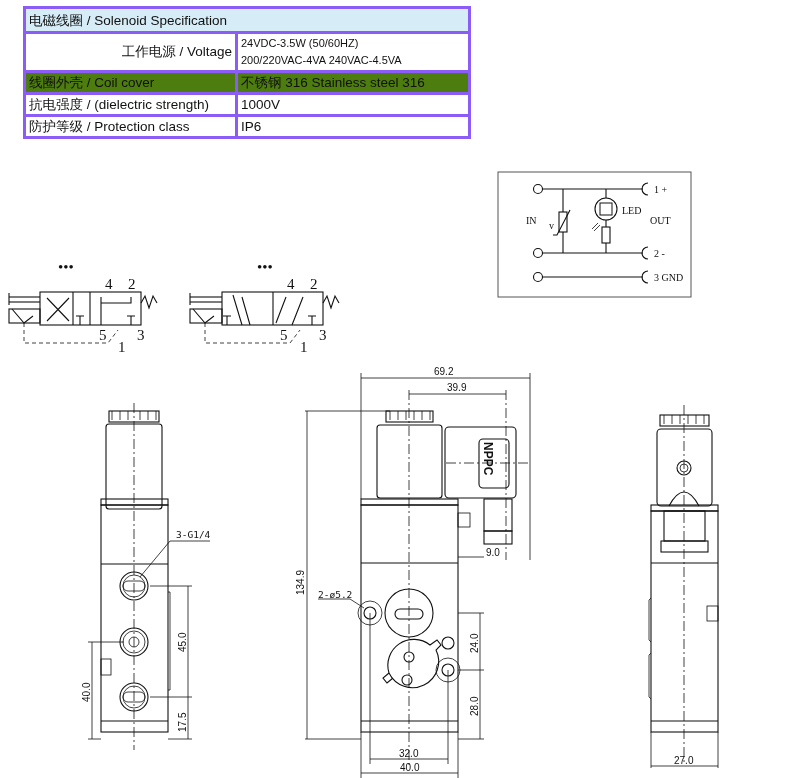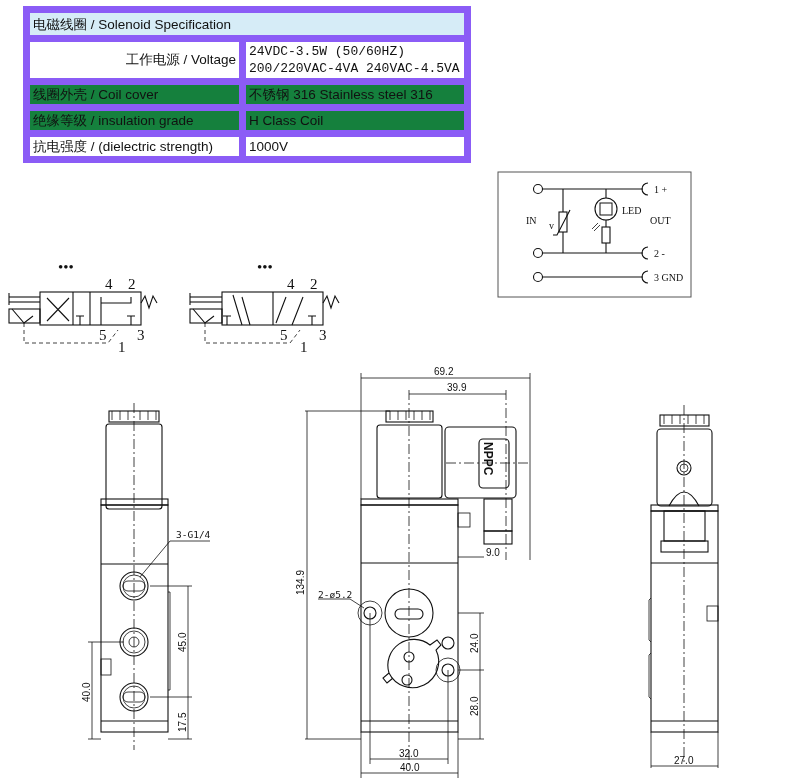--- a/index.html
+++ b/index.html
@@ -1,22 +1,22 @@
 <!DOCTYPE html>
 <html><head>
 <meta charset="utf-8">
 <style>
   html, body { margin:0; padding:0; background:#ffffff; }
   body { width:800px; height:778px; position:relative; overflow:hidden; font-family:"Liberation Sans", sans-serif; color:#111; }
   .spec-table { position:absolute; left:23px; top:6px; width:448px; border-collapse:collapse; font-size:13.5px; }
-  .spec-table td { border:7px solid #8b5cf6; padding:0 3px; height:19px; line-height:19px; white-space:nowrap; }
-  .spec-table tr.blue td { background:#15803d; }
+  .spec-table td { border:3px solid #8b5cf6; padding:0 3px; height:19px; line-height:19px; white-space:nowrap; }
+  .spec-table tr.blue td { background:#4d7c0f; }
   .spec-table tr.head td { background:#d6ecf7; height:22px; }
   .spec-table td.c1 { width:203px; }
-  .spec-table td.mono { font-family:Liberation Mono, monospace; font-size:13px; line-height:15px;margin-left:16px; }
+  .spec-table td.mono { font-family:Liberation Sans, sans-serif; font-size:11px; line-height:15px;margin-left:16px; }
   .spec-table .tall td { height:36px; line-height:17px; }
   .spec-table .tall td.c1 { line-height:36px;text-align:right; }
   svg { position:absolute; left:0; top:0; }
   .drw { stroke:#111; fill:none; stroke-width:1.1; }
   .thin { stroke:#111; fill:none; stroke-width:0.8; }
   .center { stroke:#111; fill:none; stroke-width:0.8; stroke-dasharray:10 3 2 3; }
   .dash { stroke:#111; fill:none; stroke-width:0.8; stroke-dasharray:4 3; }
   .txt { font-family:"Liberation Serif", serif; font-size:15px; fill:#111; }
   .stxt { font-family:"Liberation Serif", serif; font-size:10px; fill:#111; }
   .dim { font-family:"Liberation Sans", sans-serif; font-size:10px; fill:#111; }
@@ -34,27 +34,27 @@
     <td class="c1">工作电源 /  Voltage</td>
     <td class="mono">
           <div>24VDC-3.5W (50/60HZ)</div>
           <div>200/220VAC-4VA 240VAC-4.5VA</div>
         </td>
   </tr>
   <tr class="blue">
     <td class="c1">线圈外壳 /  Coil cover</td>
     <td>不锈钢 316  Stainless steel 316</td>
   </tr>
-  <tr class="blue">
-    <td class="c1">绝缘等级 /  insulation grade</td>
-    <td>H Class Coil</td>
-  </tr>
   <tr>
     <td class="c1">抗电强度 /  (dielectric strength)</td>
     <td>1000V</td>
+  </tr>
+  <tr>
+    <td class="c1">防护等级 / Protection class</td>
+    <td>IP6</td>
   </tr>
 </tbody>
   </table>
 
 <svg width="800" height="778" viewBox="0 0 800 778">
 
   <g>
     <rect x="498" y="172" width="193" height="125" fill="none" stroke="#555" stroke-width="1"></rect>
     <circle cx="538" cy="189" r="4.5" class="drw"></circle>
     <circle cx="538" cy="253" r="4.5" class="drw"></circle>

